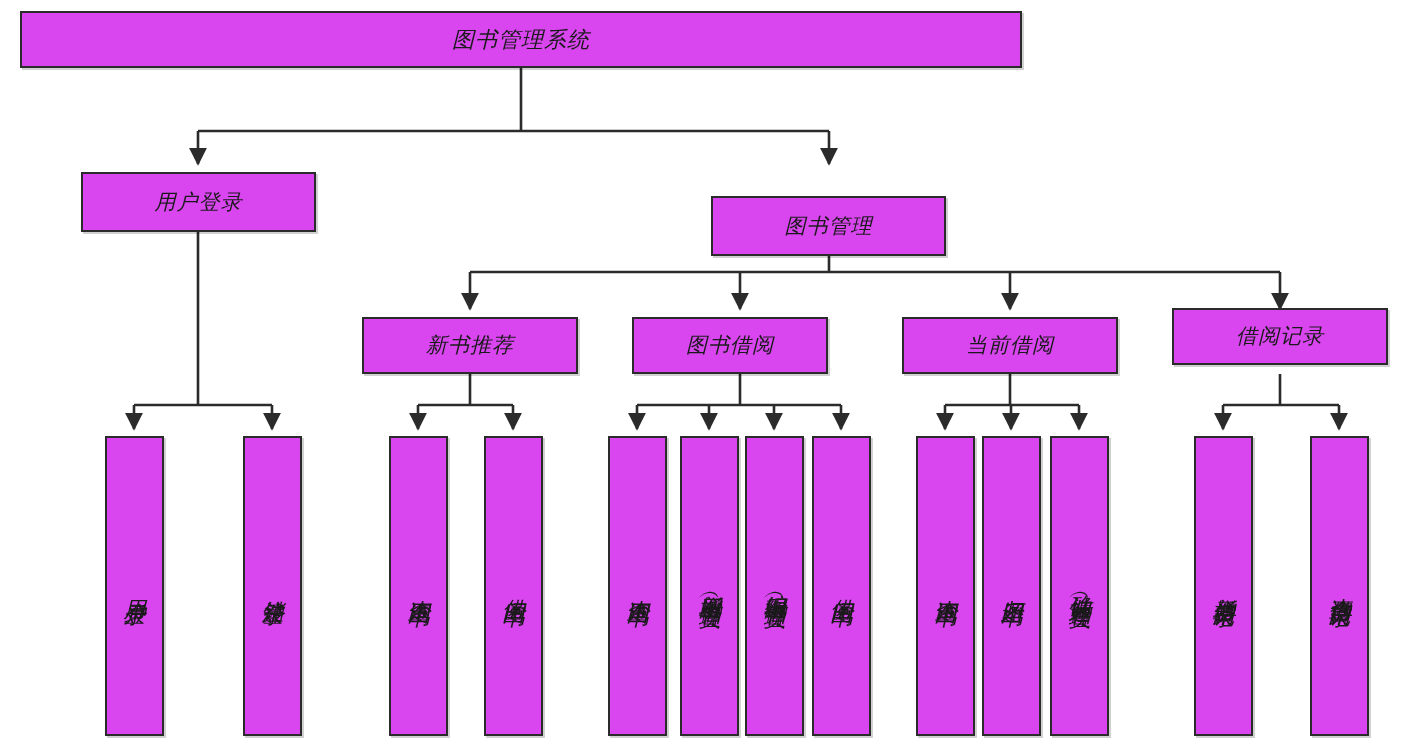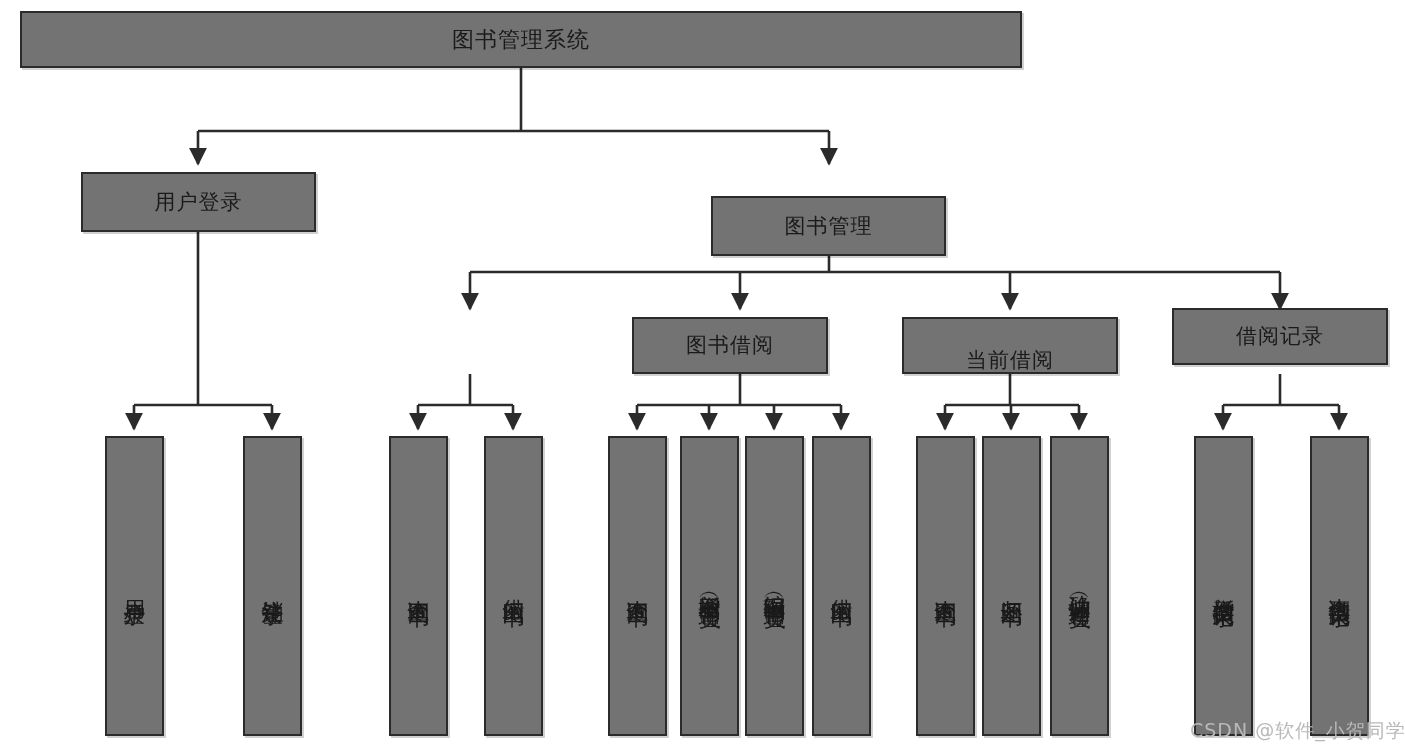--- a/index.html
+++ b/index.html
@@ -23,26 +23,27 @@
     left: 0;
     top: 0;
     width: 1405px;
     height: 747px;
     pointer-events: none;
   }
   .node {
     position: absolute;
     box-sizing: border-box;
     border: 2.5px solid #2b2b2b;
-    background: #737373;
+    background: #d946ef;
     display: flex;
     align-items: center;
     justify-content: center;
     color: #1a1a1a;
     box-shadow: 2px 2px 0 rgba(0,0,0,0.18);
+    font-style: italic;
   }
   .node .label {
     font-size: 21px;
     line-height: 1.15;
     letter-spacing: 1px;
     white-space: nowrap;
   }
   .node.root .label { font-size: 22px; }
   .node.level1 .label { font-size: 21px; }
   .node.level2 .label { font-size: 21px; }
@@ -129,24 +130,27 @@
     <span class="label">图书管理系统</span>
   </div>
 
   <div class="node level1" style="left: 81px; top: 172px; width: 235px; height: 60px; border-color: rgb(43, 43, 43); color: rgb(26, 26, 26);">
     <span class="label">用户登录</span>
   </div>
   <div class="node level1" style="left: 711px; top: 172px; width: 235px; height: 60px; border-color: rgb(43, 43, 43); color: rgb(26, 26, 26); margin-top: 24px;">
     <span class="label">图书管理</span>
   </div>
 
+  <div class="node level2" style="left: 362px; top: 317px; width: 216px; height: 57px; border-color: rgb(43, 43, 43); color: rgb(26, 26, 26);">
+    <span class="label">新书推荐</span>
+  </div>
   <div class="node level2" style="left: 632px; top: 317px; width: 196px; height: 57px; border-color: rgb(43, 43, 43); color: rgb(26, 26, 26);">
     <span class="label">图书借阅</span>
   </div>
-  <div class="node level2" style="left: 902px; top: 317px; width: 216px; height: 57px; border-color: rgb(43, 43, 43); color: rgb(26, 26, 26); align-items: flex-end;">
+  <div class="node level2" style="left: 902px; top: 317px; width: 216px; height: 57px; border-color: rgb(43, 43, 43); color: rgb(26, 26, 26);">
     <span class="label">当前借阅</span>
   </div>
   <div class="node level2" style="left: 1172px; top: 308px; width: 216px; height: 57px; border-color: rgb(43, 43, 43); color: rgb(26, 26, 26);">
     <span class="label">借阅记录</span>
   </div>
 
   <div class="node leaf" style="left: 105px; top: 436px; width: 59px; height: 300px; border-color: rgb(43, 43, 43); color: rgb(26, 26, 26);">
     <span class="label">用户登录</span>
   </div>
   <div class="node leaf" style="left: 243px; top: 436px; width: 59px; height: 300px; border-color: rgb(43, 43, 43); color: rgb(26, 26, 26);">
@@ -179,15 +183,14 @@
   <div class="node leaf" style="left: 1050px; top: 436px; width: 59px; height: 300px; border-color: rgb(43, 43, 43); color: rgb(26, 26, 26);">
     <span class="label">确认归还（管理员）</span>
   </div>
   <div class="node leaf" style="left: 1194px; top: 436px; width: 59px; height: 300px; border-color: rgb(43, 43, 43); color: rgb(26, 26, 26);">
     <span class="label">新增借阅记录</span>
   </div>
   <div class="node leaf" style="left: 1310px; top: 436px; width: 59px; height: 300px; border-color: rgb(43, 43, 43); color: rgb(26, 26, 26);">
     <span class="label">查询借阅记录</span>
   </div>
 
-  <div class="watermark" style="left: 1190px; top: 718px; color: rgb(185, 185, 185);">CSDN @软件_小贺同学</div>
 
 </div>
 
 </body></html>

